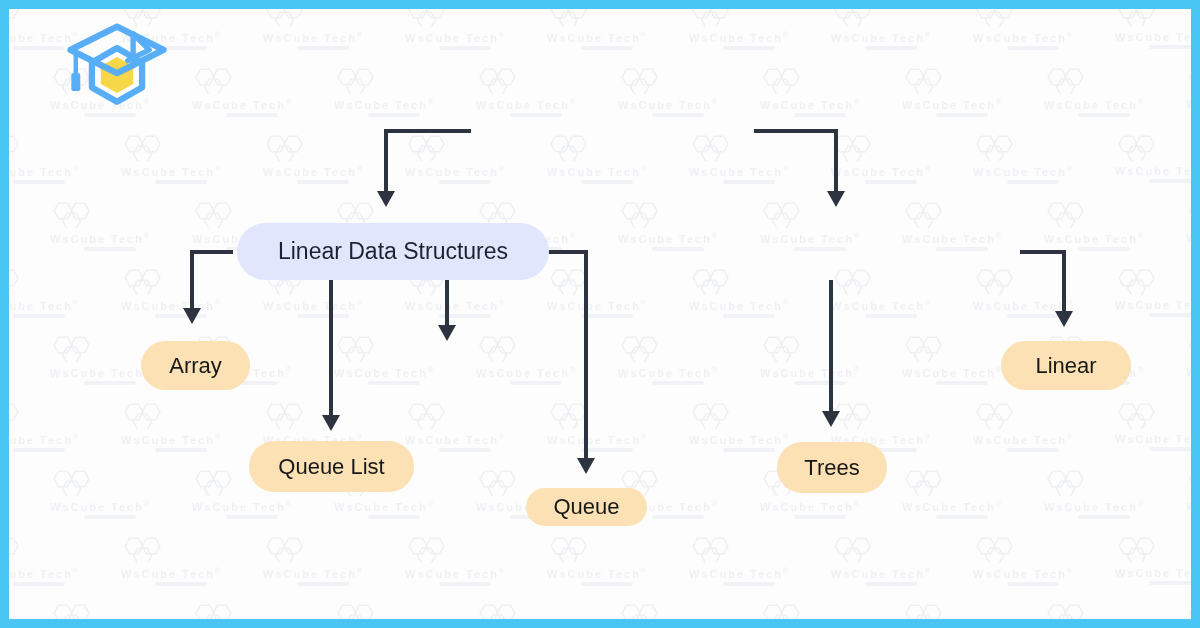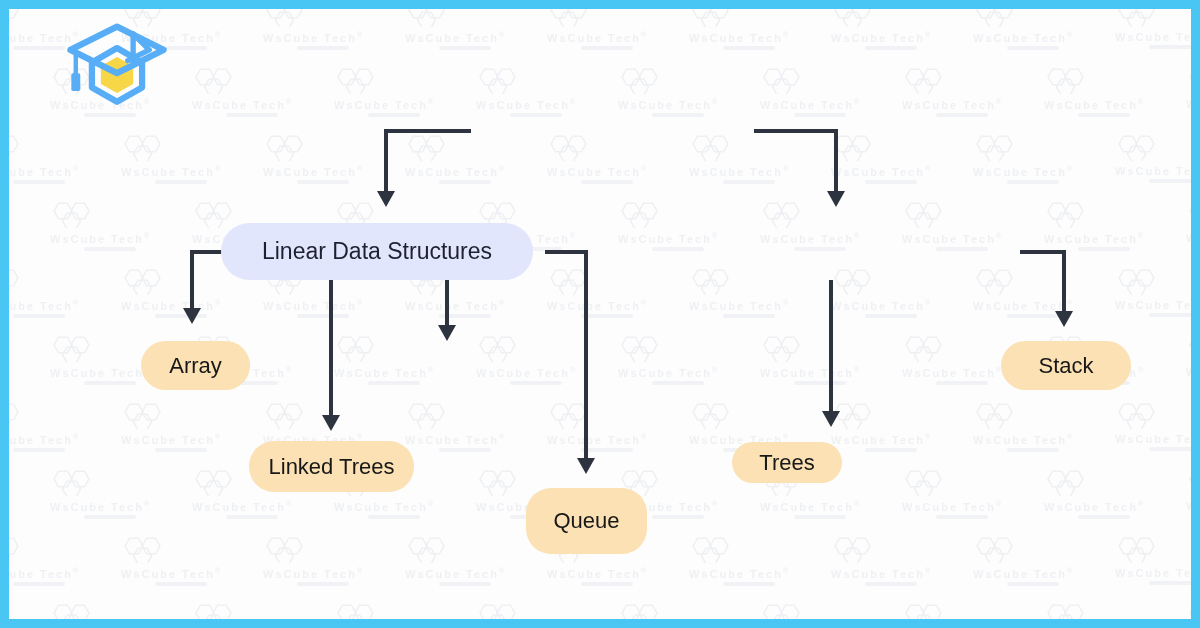--- a/index.html
+++ b/index.html
@@ -35,28 +35,28 @@
   .node{
     position:absolute; display:flex; align-items:center; justify-content:center;
     color:var(--text-dark); box-sizing:border-box; white-space:nowrap;
   }
   .node-root{
     left:462px; top:90px; width:283px; height:64px; border-radius:32px;
     background:linear-gradient(180deg, var(--root-fill-top) 0%, #2c42d4 55%, var(--root-fill-bottom) 100%);
     color:#ffffff; font-size:27px; font-weight:700;
   }
   .node-branch{height:57px; border-radius:28.5px; background:var(--branch-fill); font-size:23px; font-weight:500; top:214px;}
-  .node-linear{left:212px; width:312px;}
+  .node-linear{left:228px; width:312px;}
   .node-nonlinear{left:645px; width:366px;}
   .node-leaf{border-radius:25px; background:var(--leaf-fill); font-size:22px; font-weight:500; color:#181818;}
   .node-array{left:132px; top:332px; width:109px; height:49px;text-align:center;}
   .node-stack{left:383px; top:356px; width:111px; height:50px;}
   .node-linked{left:240px; top:432px; width:165px; height:51px;}
-  .node-queue{left:517px; top:479px; width:121px; height:66px;}
-  .node-trees{left:723px; top:433px; width:110px; height:41px;}
+  .node-queue{left:517px; top:479px; width:121px; height:38px;}
+  .node-trees{left:768px; top:433px; width:110px; height:51px;}
   .node-graphs{left:992px; top:332px; width:130px; height:49px;}
   
   .seg{position:absolute; background:var(--connector);}
   .arrow{
     position:absolute; width:0; height:0;
     border-left:9px solid transparent; border-right:9px solid transparent;
     border-top:16px solid var(--connector);
   }
 </style>
 </head>
@@ -552,18 +552,18 @@
 
   <div class="seg" style="left:820px; top:271px; width:4px; height:132px;"></div>
   <div class="arrow" style="left:813px; top:402px;"></div>
 
   <div class="seg" style="left:1011px; top:241px; width:46px; height:4px;"></div>
   <div class="seg" style="left:1053px; top:241px; width:4px; height:62px;"></div>
   <div class="arrow" style="left:1046px; top:302px;"></div>
 
   <div class="node node-branch node-linear">Linear Data Structures</div>
   <div class="node node-leaf node-array">Array</div>
-  <div class="node node-leaf node-linked">Linked Trees</div>
+  <div class="node node-leaf node-linked">Queue List</div>
   <div class="node node-leaf node-queue">Queue</div>
   <div class="node node-leaf node-trees">Trees</div>
-  <div class="node node-leaf node-graphs">Stack</div>
+  <div class="node node-leaf node-graphs">Linear</div>
 
 </div>
 
 </body></html>

